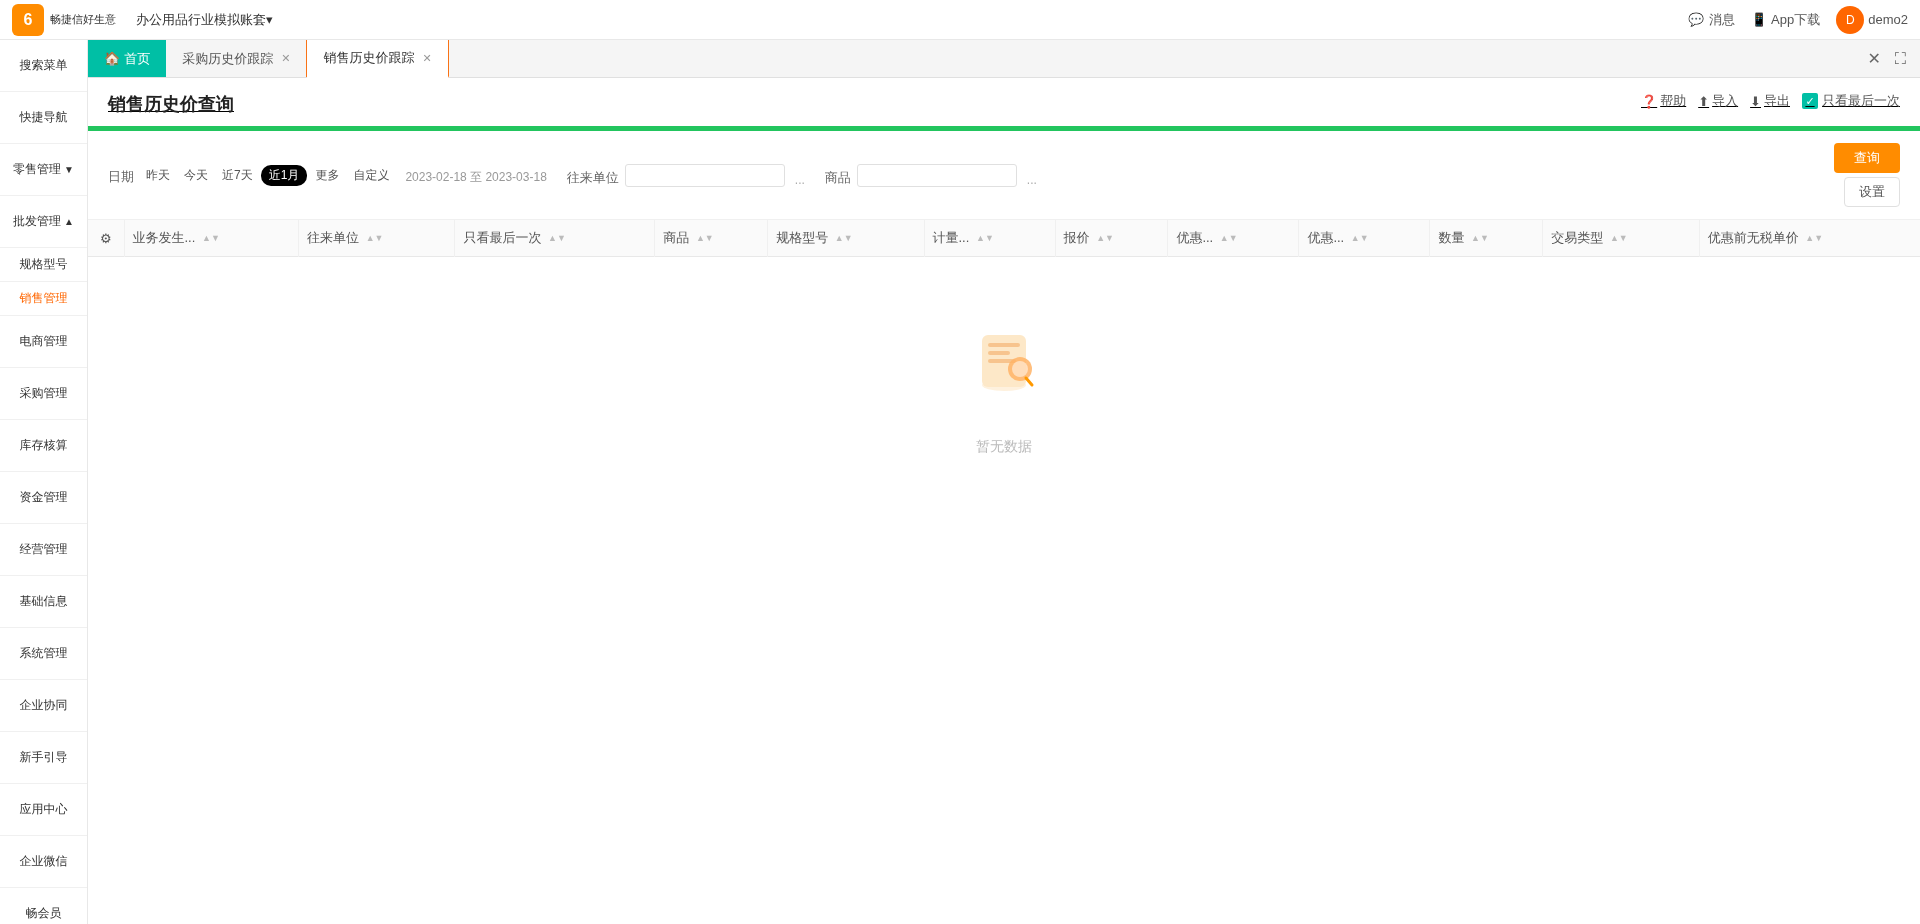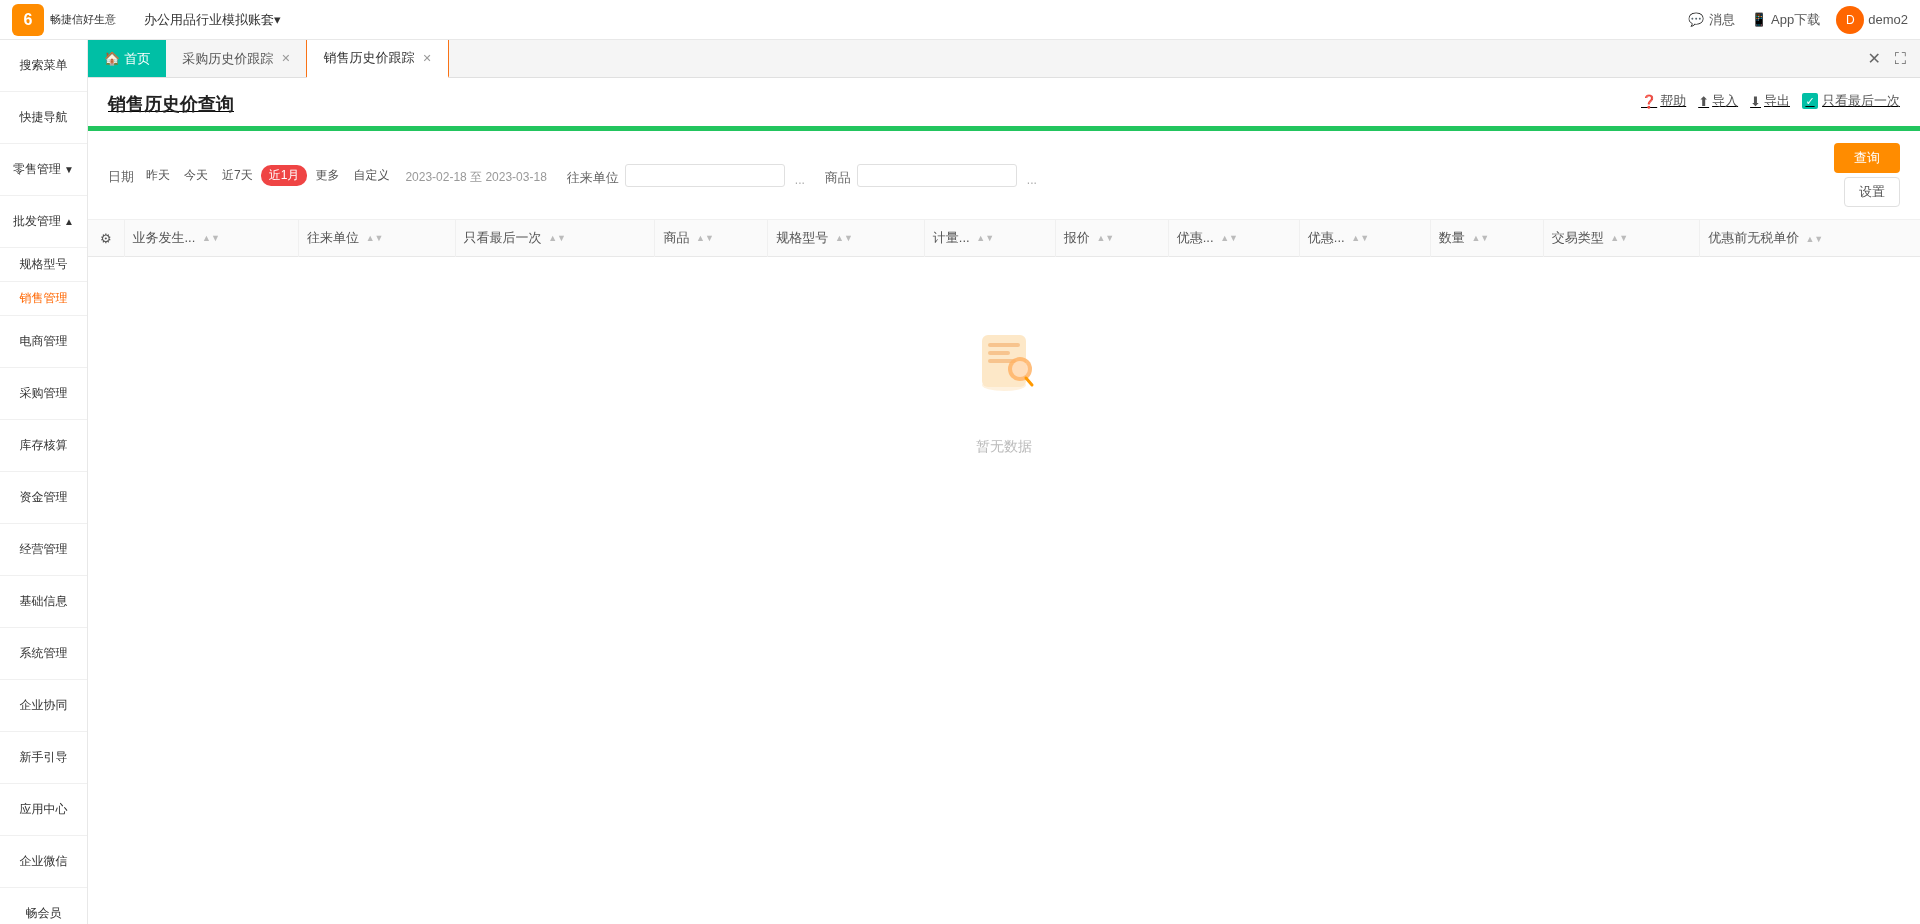--- a/index.html
+++ b/index.html
@@ -35,21 +35,21 @@
     }
     .logo-text {
       font-size: 11px;
       color: #333;
       line-height: 1.3;
     }
     .topbar-selector {
       display: flex;
       align-items: center;
       gap: 0;
-      margin-left: 20px;
+      margin-left: 12px;
       color: #333;
       font-size: 13px;
       cursor: pointer;
       padding: 4px 8px;
       border-radius: 4px;
     }
     .topbar-right {
       margin-left: auto;
       display: flex;
       align-items: center;
@@ -275,21 +275,21 @@
       gap: 2px;
     }
     .date-btn {
       padding: 2px 6px;
       border-radius: 3px;
       cursor: pointer;
       font-size: 12px;
       color: #555;
     }
     .date-btn.active {
-      background: #ef4444;
+      background: #000000;
       color: #fff;
       border-radius: 10px;
       padding: 2px 8px;
     }
     .date-range-text {
       font-size: 12px;
       color: #999;
       margin-left: 4px;
     }
     .filter-input {
@@ -342,21 +342,21 @@
     }
     th {
       padding: 9px 8px;
       text-align: left;
       color: #555;
       font-weight: 500;
       border-right: 1px solid #f0f0f0;
       white-space: nowrap;
       user-select: none;
     }
-    th:last-child { border-right: none; font-family: Liberation Serif, serif; }
+    th:last-child { border-right: none; }
     th .sort-arrows {
       display: inline-flex;
       flex-direction: column;
       margin-left: 3px;
       font-size: 9px;
       color: #bbb;
       line-height: 1;
       vertical-align: middle;
     }
     .th-gear {

